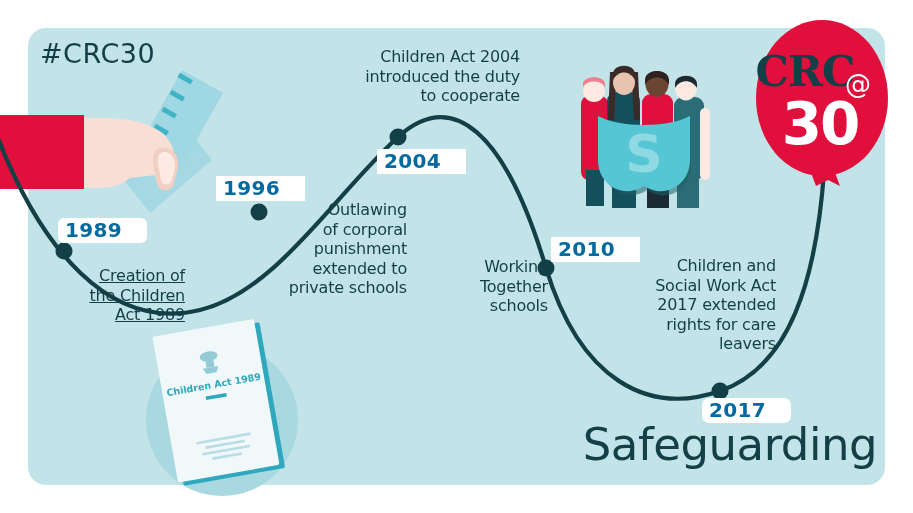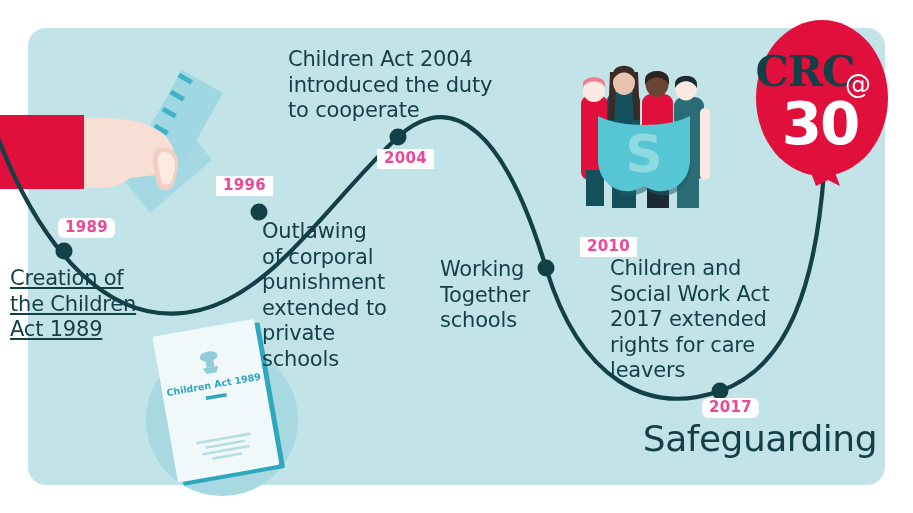--- a/index.html
+++ b/index.html
@@ -35,55 +35,55 @@
     left: 0;
     top: 0;
     width: 913px;
     height: 513px;
   }
   
   .lbl {
     position: absolute;
     color: #133f46;
     font-family: "DejaVu Sans", "Liberation Sans", sans-serif;
-    font-size: 21px;
+    font-size: 16px;
     line-height: 1.22;
-    text-align: left;
+    text-align: right;
     letter-spacing: -0.2px;
     white-space: pre-line;
   }
   #hashtag {
     position: absolute;
     left: 40px;
     top: 38px;
     font-family: "DejaVu Sans", "Liberation Sans", sans-serif;
     font-size: 27px;
     font-weight: 400;
     color: #133f46;
     letter-spacing: 0.5px;
   }
   #safeguarding {
     position: absolute;
     right: 36px;
     top: 418px;
     font-family: "DejaVu Sans", "Liberation Sans", sans-serif;
-    font-size: 36px;
+    font-size: 45px;
     font-weight: 400;
     color: #133f46;
     letter-spacing: -0.5px;
   }
   
   .year {
     position: absolute;
     background: #ffffff;
-    color: #ec4899;
+    color: #0369a1;
     font-family: "DejaVu Sans", "Liberation Sans", sans-serif;
     font-weight: bold;
-    font-size: 15px;
-    padding: 2px 7px 3px 7px;
+    font-size: 20px;
+    padding: 2px 25px 3px 7px;
     line-height: 1;
     letter-spacing: 0.3px;
   }
 </style>
 </head>
 <body>
 
 <div id="stage">
 
   <div id="panel"></div>
@@ -181,39 +181,40 @@
   </svg>
 
   <svg class="layer" viewBox="0 0 913 513">
     <ellipse cx="822" cy="98" rx="66" ry="78" fill="#e10f3c"></ellipse>
     <path d="M 810 170 L 834 170 L 840 186 L 828 180 L 816 186 Z" fill="#e10f3c"></path>
     <text x="805" y="86" text-anchor="middle" fill="#133f46" font-family="'DejaVu Serif','Liberation Serif',serif" font-size="42" font-weight="bold" letter-spacing="-1">CRC</text>
     <text x="858" y="93" text-anchor="middle" fill="#ffffff" font-family="'DejaVu Sans','Liberation Sans',sans-serif" font-size="26">@</text>
     <text x="820" y="144" text-anchor="middle" fill="#ffffff" font-family="'DejaVu Sans','Liberation Sans',sans-serif" font-size="58" font-weight="bold" letter-spacing="-2">30</text>
   </svg>
 
+  <div id="hashtag">#CRC30</div>
 
   <div id="safeguarding">Safeguarding</div>
 
   <div id="milestone-layer">
       <div class="year" style="left: 58px; top: 218px; border-radius: 6px;">1989</div>
       <div class="lbl" style="left: 10px; top: 266px; width: 175px; text-decoration: underline;">Creation of
 the Children
 Act 1989</div>
       <div class="year" style="left: 216px; top: 176px;">1996</div>
-      <div class="lbl" style="left: 262px; top: 200px; width: 145px; margin-top: 19px;">Outlawing
+      <div class="lbl" style="left: 262px; top: 200px; width: 145px;">Outlawing
 of corporal
 punishment
 extended to
 private schools</div>
       <div class="year" style="left: 377px; top: 149px;">2004</div>
       <div class="lbl" style="left: 288px; top: 47px; width: 232px;">Children Act 2004
 introduced the duty
 to cooperate</div>
-      <div class="year" style="left: 551px; top: 237px; margin-left: 29px;">2010</div>
+      <div class="year" style="left: 551px; top: 237px;">2010</div>
       <div class="lbl" style="left: 440px; top: 257px; width: 108px;">Working
 Together
 schools</div>
       <div class="year" style="left: 702px; top: 398px; border-radius: 7px;">2017</div>
       <div class="lbl" style="left: 610px; top: 256px; width: 166px;">Children and
 Social Work Act
 2017 extended
 rights for care
 leavers</div>
     </div>

